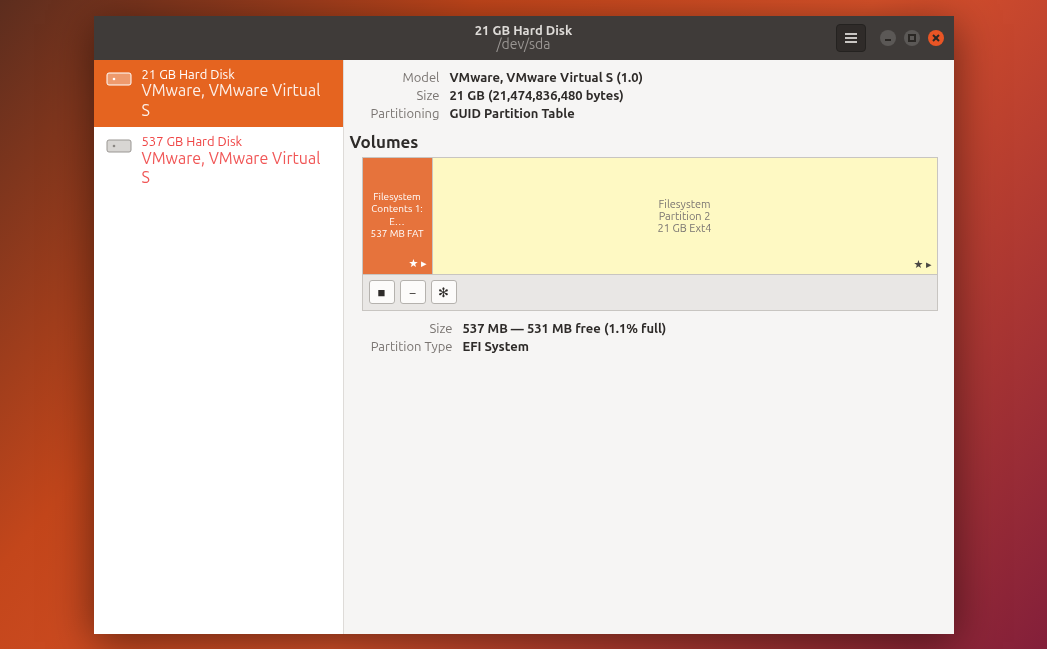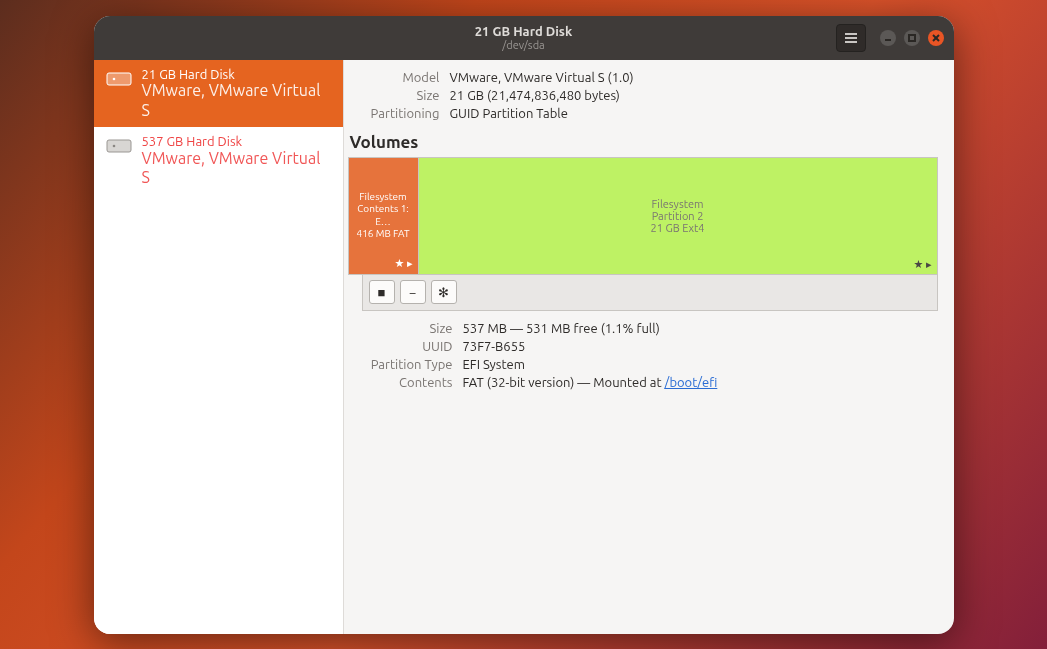--- a/index.html
+++ b/index.html
@@ -1,43 +1,43 @@
 <!DOCTYPE html>
 <html><head>
   <meta charset="utf-8">
   <style>
     *{box-sizing:border-box;margin:0;padding:0;font-family:Ubuntu,"Segoe UI",sans-serif}
     body{background:linear-gradient(130deg,#5c2d1e 0%,#c3461b 30%,#d9522a 55%,#831f3a 100%);width:1047px;height:649px;overflow:hidden;display:flex;align-items:center;justify-content:center}
-    .window{width:860px;height:618px;background:#f6f5f4;border-radius:16px;overflow:hidden;display:flex;flex-direction:column;box-shadow:0 8px 40px rgba(0,0,0,.5)}
+    .window{width:860px;height:618px;background:#f6f5f4;border-radius:0;overflow:hidden;display:flex;flex-direction:column;box-shadow:0 8px 40px rgba(0,0,0,.5)}
     .titlebar{height:44px;background:#3f3b39;color:#d6d3cf;display:flex;align-items:center;position:relative;padding:0 10px}
     .titlebar-center{position:absolute;left:0;right:0;text-align:center;pointer-events:none}
     .title-main{font-weight:700;font-size:13px;line-height:1.1;color:#dedbd8}
-    .title-sub{font-size:11px;color:#9a9693;line-height:1.1}
+    .title-sub{font-size:14px;color:#9a9693;line-height:1.1}
     .hamburger{margin-left:auto;width:30px;height:28px;background:#2f2b29;border:1px solid #242220;border-radius:4px;display:flex;align-items:center;justify-content:center;cursor:pointer}
     .hamburger svg{width:14px;height:12px;stroke:#c9c6c3;stroke-width:2}
     .winbtns{display:flex;gap:8px;margin-left:14px;align-items:center}
     .winbtn{width:16px;height:16px;border-radius:50%;display:flex;align-items:center;justify-content:center;cursor:pointer}
     .winbtn.min{background:#5b5856}
     .winbtn.max{background:#5b5856}
     .winbtn.close{background:#e95525}
     .winbtn svg{width:8px;height:8px;fill:none;stroke:#2a2724;stroke-width:2}
     .body{flex:1;display:flex}
     .sidebar{width:250px;background:#fff;border-right:1px solid #dedbd8;padding-top:0}
     .sb-item{display:flex;align-items:flex-start;gap:10px;padding:7px 12px;cursor:pointer}
     .sb-item.active{background:#e56420;color:#fff}
     .sb-item:not(.active){color:#ef4444}
     .sb-icon{width:26px;height:20px;margin-top:2px;flex-shrink:0}
     .sb-text .l1{font-size:13px;font-weight:400;line-height:1.15}
     .sb-text .l2{font-size:16px;line-height:1.2;opacity:.9}
     .main{flex:1;padding:10px 16px 0 4px;color:#2e2b29;font-size:13px}
     .kv{display:flex;align-items:flex-end;margin-bottom:4px}
     .kv .k{width:102px;text-align:right;color:#7a7572;padding-right:10px}
-    .kv .v{font-weight:400}
+    .kv .v{font-weight:700}
     .volumes-lbl{font-weight:700;font-size:17px;margin:12px 0 6px 2px}
-    .vol-box{border:1px solid #c8c5c1;background:#bef264;height:118px;display:flex;overflow:hidden}
+    .vol-box{border:1px solid #c8c5c1;background:#fef9c3;height:118px;margin-left:14px;display:flex;overflow:hidden}
     .part{display:flex;flex-direction:column;align-items:center;justify-content:center;font-size:11px;color:#7a7572;position:relative;border-right:1px solid #c8c5c1}
     .part:last-child{border-right:none}
     .part.p1{width:70px;background:#e6733c;color:#fff;font-size:10px;line-height:1.25;padding:0 4px;text-align:center}
     .part .corner{position:absolute;bottom:3px;right:5px;font-size:11px}
     .toolbar{border:1px solid #c8c5c1;border-top:none;margin-left:14px;height:36px;background:#e9e7e5;display:flex;align-items:center;padding:0 6px;gap:5px}
     .tb-btn{width:26px;height:24px;background:#fcfbfa;border:1px solid #b5b2ae;border-radius:3px;display:flex;align-items:center;justify-content:center;cursor:pointer;font-size:13px;color:#2e2b29}
     .details{margin-top:10px}
     .details .kv .k{width:115px}
     a.link{color:#2a6cd4;text-decoration:underline}
   </style>
@@ -111,21 +111,21 @@
       <div class="kv">
           <div class="k">Partitioning</div>
           <div class="v">GUID Partition Table</div>
         </div>
 
       <div class="volumes-lbl">Volumes</div>
       <div class="vol-box">
         <div class="part p1">
           <div>Filesystem</div>
           <div>Contents 1: E…</div>
-          <div>416 MB FAT</div>
+          <div>537 MB FAT</div>
           <div class="corner">★ ▸</div>
         </div>
         <div class="part" style="flex:1">
           <div>Filesystem</div>
           <div>Partition 2</div>
           <div>21 GB Ext4</div>
           <div class="corner" style="color:#4a4744">★ ▸</div>
         </div>
       </div>
       <div class="toolbar">
@@ -139,27 +139,19 @@
             <span>✻</span>
           </div>
       </div>
 
       <div class="details">
         <div class="kv">
             <div class="k">Size</div>
             <div class="v">537 MB — 531 MB free (1.1% full)</div>
           </div>
         <div class="kv">
-            <div class="k">UUID</div>
-            <div class="v">73F7-B655</div>
-          </div>
-        <div class="kv">
             <div class="k">Partition Type</div>
             <div class="v">EFI System</div>
-          </div>
-        <div class="kv">
-            <div class="k">Contents</div>
-            <div class="v"><span>FAT (32-bit version) — Mounted at </span><a href="#" class="link">/boot/efi</a></div>
           </div>
       </div>
     </div>
   </div>
 </div>
 
 </body></html>

